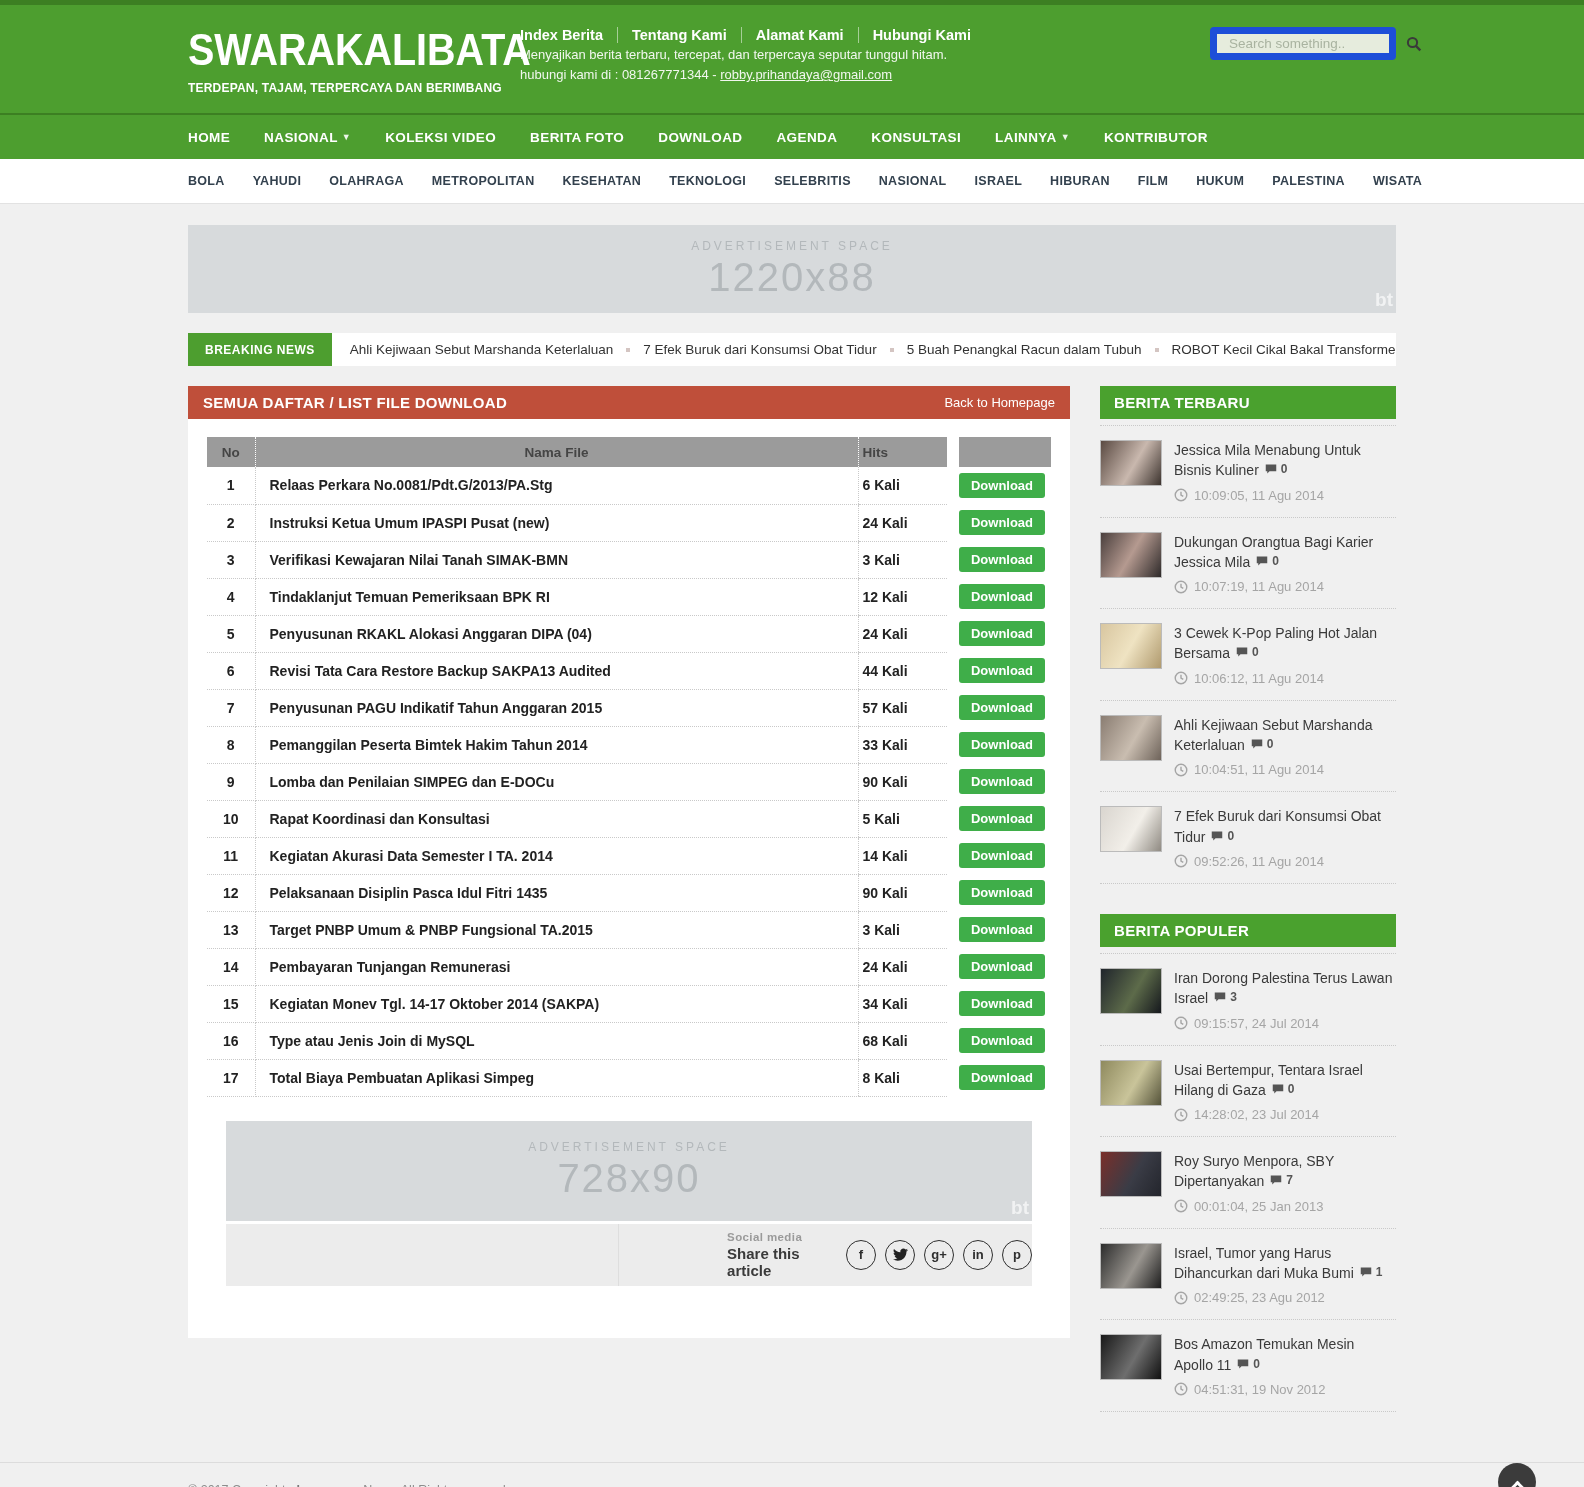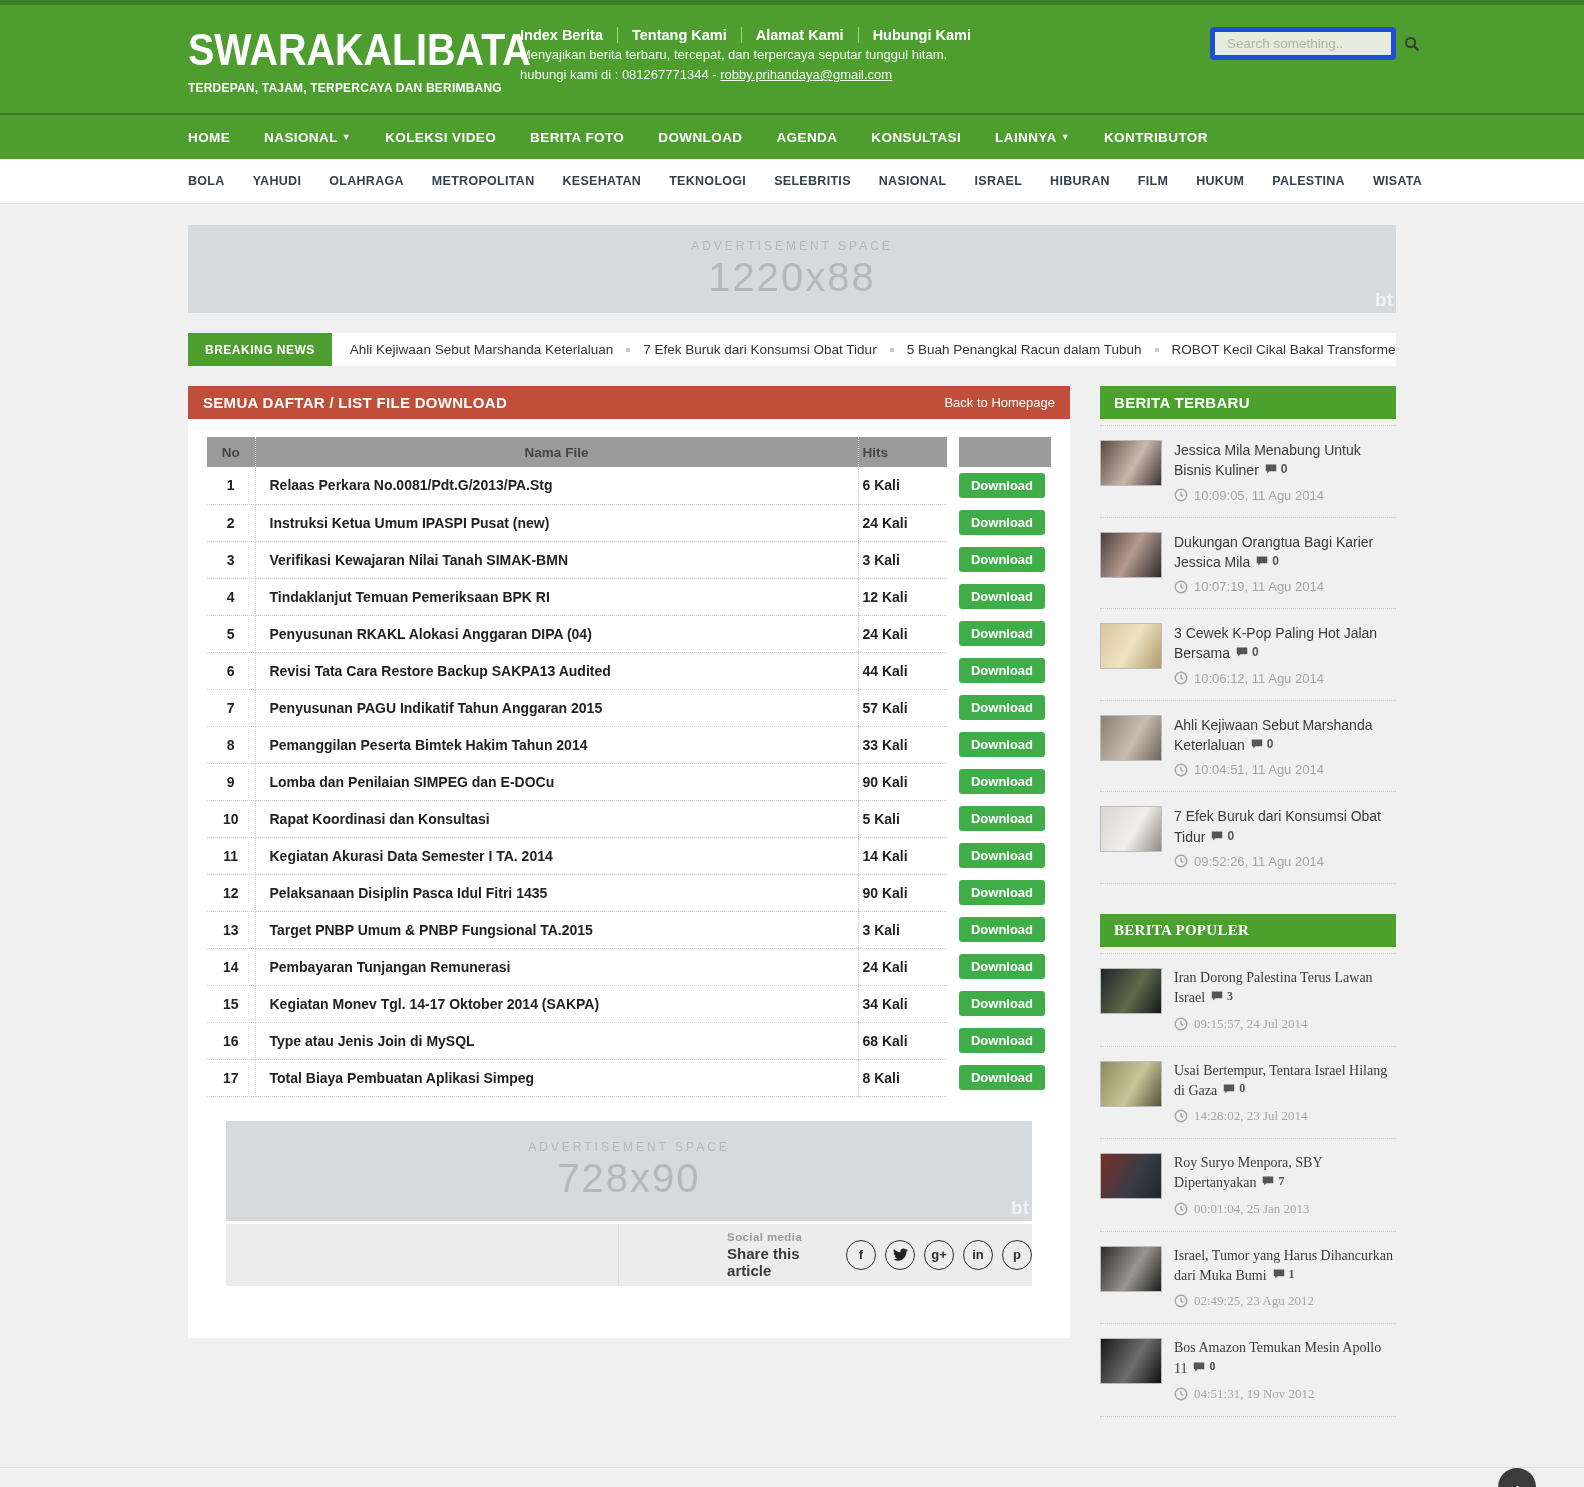--- a/index.html
+++ b/index.html
@@ -14,21 +14,21 @@
   .logo-block { width:320px; padding-top:6px; }
   .logo { color:#fff; font-size:42px; font-weight:bold; letter-spacing:0; transform:scaleX(.94) scaleY(1.05); transform-origin:left top; white-space:nowrap; }
   .tagline { color:#fff; font-size:12px; font-weight:bold; margin-top:8px; letter-spacing:.2px; }
   .header-mid { margin-left:12px; padding-top:8px; }
   .header-links { display:flex; }
   .header-links li { color:#fff; font-weight:bold; font-size:14.5px; cursor:pointer; }
   .header-links li + li { border-left:1px solid rgba(255,255,255,.5); padding-left:14px; margin-left:14px; }
   .header-desc { color:rgba(255,255,255,.92); font-size:13px; margin-top:2px; line-height:1.55; }
   .header-desc .email { text-decoration:underline; }
   .search-box { margin-left:auto; margin-top:8px; }
-  .search-wrap { width:186px; height:33px; background:#e6ecdd; border:5px solid #1d4ed8; border-radius:4px; display:flex; align-items:center; padding:0 8px 0 12px; }
+  .search-wrap { width:186px; height:33px; background:#e6ecdd; border:7px solid #1d4ed8; border-radius:4px; display:flex; align-items:center; padding:0 8px 0 12px; }
   .search-wrap input { flex:1; border:none; background:transparent; outline:none; font-size:13.5px; color:#444; font-family:"Liberation Sans",sans-serif; }
   .search-wrap input::placeholder { color:#a9b3a0; }
   .search-icon svg { display:block; }
 
   
   .mainnav { background:#4d9e2f; border-top:2px solid #3c7f22; }
   .mainnav .inner { display:flex; align-items:center; height:44px; gap:34px; }
   .mainnav li { color:#fff; font-weight:bold; font-size:13.5px; letter-spacing:.4px; cursor:pointer; white-space:nowrap; }
   .caret { font-size:9px; margin-left:4px; vertical-align:2px; color:rgba(255,255,255,.9); }
   .subnav { background:#fff; border-bottom:1px solid #e2e2e2; }
@@ -85,21 +85,21 @@
 
   
   .side-title { background:#4aa12e; height:33px; display:flex; align-items:center; padding:0 14px; color:#fff; font-weight:bold; font-size:15px; letter-spacing:.3px; }
   .side-list { margin-top:6px; border-top:1px dotted #c9c9c9; }
   .side-item { display:flex; gap:12px; padding:14px 0; border-bottom:1px dotted #c9c9c9; }
   .thumb { width:62px; height:46px; flex:none; border:1px solid #bbb; cursor:pointer; }
   .side-body { flex:1; }
   .side-headline { font-size:14px; color:#3a3a3a; line-height:1.45; cursor:pointer; }
   .cmt { display:inline-flex; align-items:center; gap:4px; margin-left:6px; color:#555; font-size:12px; font-weight:bold; }
   .side-time { display:flex; align-items:center; gap:6px; margin-top:7px; color:#a5a5a5; font-size:13px; }
-  .popular-block { margin-top:30px;font-family:Liberation Serif, serif; }
+  .popular-block { margin-top:30px; }
 
   .latest .side-item:nth-of-type(1) .thumb { background:linear-gradient(120deg,#5a4a42,#c9b8ae 55%,#3c332e); }
   .latest .side-item:nth-of-type(2) .thumb { background:linear-gradient(120deg,#4a3f3d,#b59a90 50%,#2e2a2a); }
   .latest .side-item:nth-of-type(3) .thumb { background:linear-gradient(120deg,#d8c6a0,#efe3c2 50%,#b09a6e); }
   .latest .side-item:nth-of-type(4) .thumb { background:linear-gradient(120deg,#8a7d72,#c9bdb0 55%,#6e635a); }
   .latest .side-item:nth-of-type(5) .thumb { background:linear-gradient(120deg,#d9d5cf,#f2efe9 55%,#8f8a82); }
   .popular .side-item:nth-of-type(1) .thumb { background:linear-gradient(120deg,#20252c,#5d6b4a 55%,#15181d); }
   .popular .side-item:nth-of-type(2) .thumb { background:linear-gradient(120deg,#8f8a5e,#c9c49a 55%,#55533a); }
   .popular .side-item:nth-of-type(3) .thumb { background:linear-gradient(120deg,#7a2f2a,#3a3c46 55%,#23252c); }
   .popular .side-item:nth-of-type(4) .thumb { background:linear-gradient(120deg,#2c2c2c,#9a9690 55%,#1d1d1d); }

